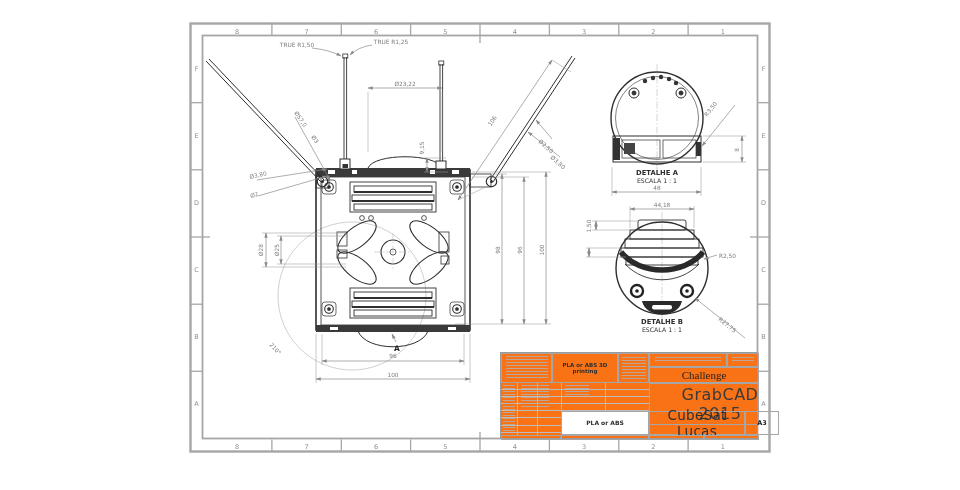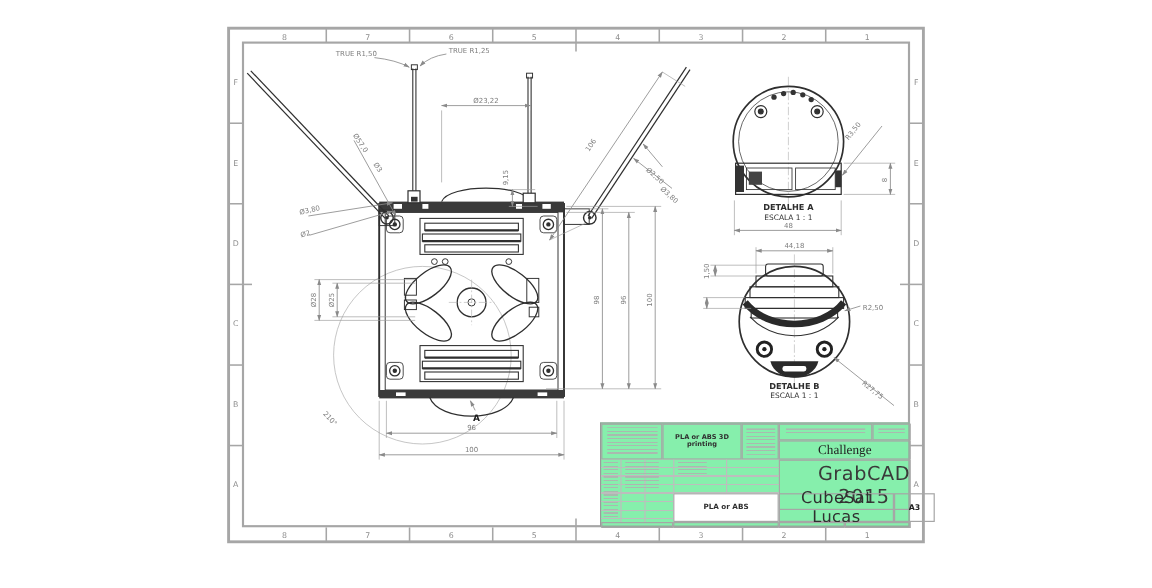--- a/index.html
+++ b/index.html
@@ -11,21 +11,21 @@
   .dts{font-size:5.8px;fill:#7d7d7d;text-anchor:start;}
   .dl{font-size:6.8px;font-weight:600;fill:#2f2f2f;text-anchor:middle;}
   .dl2{font-size:6.2px;fill:#2f2f2f;text-anchor:middle;}
   .mk{font-size:7.5px;font-weight:bold;fill:#1a1a1a;text-anchor:middle;}
   .o{stroke:#2f2f2f;fill:none;}
   .dim{stroke:#8a8a8a;stroke-width:0.7;fill:none;}
   .ext{stroke:#9c9c9c;stroke-width:0.55;fill:none;}
   .cl{stroke:#b5b5b5;stroke-width:0.55;fill:none;stroke-dasharray:7 2 1.5 2;}
 
   
-  .tb{position:absolute;left:500px;top:352px;width:258px;height:87px;background:#86efac;
+  .tb{position:absolute;left:500px;top:352px;width:258px;height:87px;background:#f97316;
       border:1.2px solid #9a9a9a;box-sizing:border-box;color:#333;}
   .tb .cell{position:absolute;border:0.8px solid #a6a6a6;box-sizing:border-box;
             display:flex;align-items:center;justify-content:center;text-align:center;}
   .micro{background:repeating-linear-gradient(to bottom,#b0b0b0 0 1px,transparent 1px 3px);opacity:.85;}
   .vline{position:absolute;width:1px;background:#bdbdbd;}
   .grid-rows{position:absolute;background:repeating-linear-gradient(to bottom,transparent 0 6.1px,#bdbdbd 6.1px 7.1px);}
   .note{font-size:5.5px;font-weight:600;color:#2f2f2f;line-height:1.15;}
   .challenge{font-family:"Liberation Serif",serif;font-size:11px;color:#222;}
   .big{font-size:16px;letter-spacing:.5px;color:#3a3a3a;}
   .title{font-size:13.5px;letter-spacing:.3px;color:#2f2f2f;}

